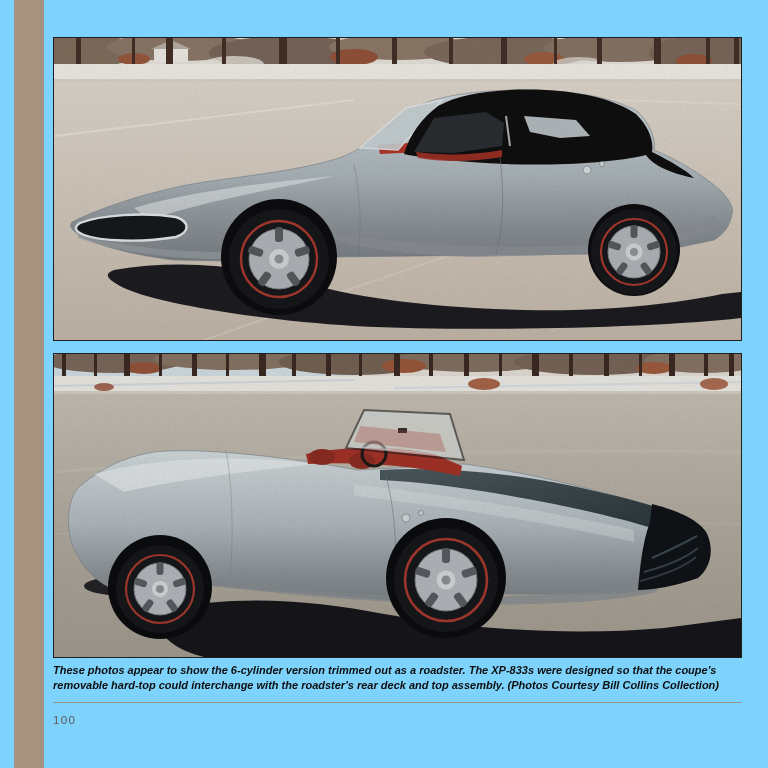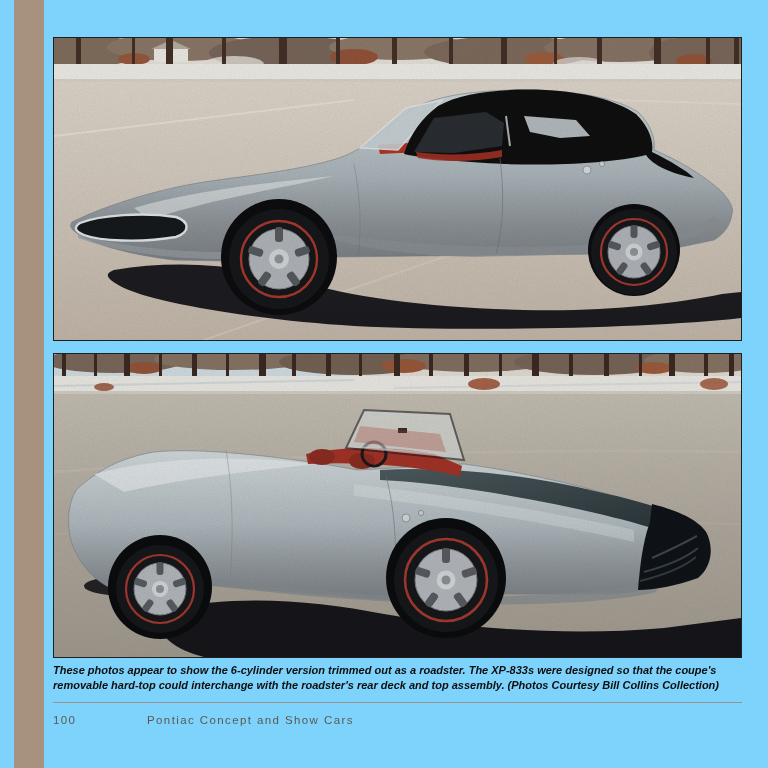--- a/index.html
+++ b/index.html
@@ -5,21 +5,21 @@
   html,body{margin:0;padding:0;}
   body{width:768px;height:768px;background:#ffffff;font-family:"Liberation Sans",sans-serif;position:relative;overflow:hidden;}
   .page{position:absolute;inset:0;background:#7dd3fc;}
   .accent-bar{position:absolute;left:14px;top:0;width:30px;height:768px;background:#a6927f;}
   .photo{position:absolute;left:53px;width:687px;border:1px solid #1f1f1f;background:#ddd;overflow:hidden;}
   .photo-1{top:37px;height:302px;}
   .photo-2{top:353px;height:303px;}
   .photo svg{display:block;width:100%;height:100%;}
   .caption{position:absolute;left:53px;top:663px;width:689px;font-size:11px;line-height:1.32;font-weight:bold;font-style:italic;color:#0e0e0e;}
   .rule{position:absolute;left:53px;top:702px;width:689px;height:1px;background:#97948f;}
-  .footer{position:absolute;left:53px;top:714px;width:689px;display:flex;align-items:flex-start;color:#5c5952;font-size:11.5px;letter-spacing:1.4px;gap:48px;}
+  .footer{position:absolute;left:53px;top:714px;width:689px;display:flex;align-items:flex-start;color:#5c5952;font-size:11.5px;letter-spacing:1.4px;}
   .footer .page-num{min-width:46px;}
 </style>
 </head>
 <body>
 
 <div class="page">
 
   <div class="accent-bar"></div>
 
   <figure class="photo photo-1" style="margin:0" role="img" aria-label="Silver XP-833 roadster with black convertible top and red interior, front three-quarter view on a parking lot with snow and bare trees behind">
@@ -295,16 +295,15 @@
       </g>
       <rect width="687" height="303" filter="url(#gr2)" opacity="0.14"></rect>
     </svg>
   </figure>
 
   <p class="caption" style="margin:0">These photos appear to show the 6-cylinder version trimmed out as a roadster. The XP-833s were designed so that the coupe's removable hard-top could interchange with the roadster's rear deck and top assembly. (Photos Courtesy Bill Collins Collection)</p>
 
   <div class="rule"></div>
   <div class="footer">
     <span class="page-num">100</span>
-    <span>Pontiac Concept and Show Cars</span>
   </div>
 
 </div>
 
 </body></html>

